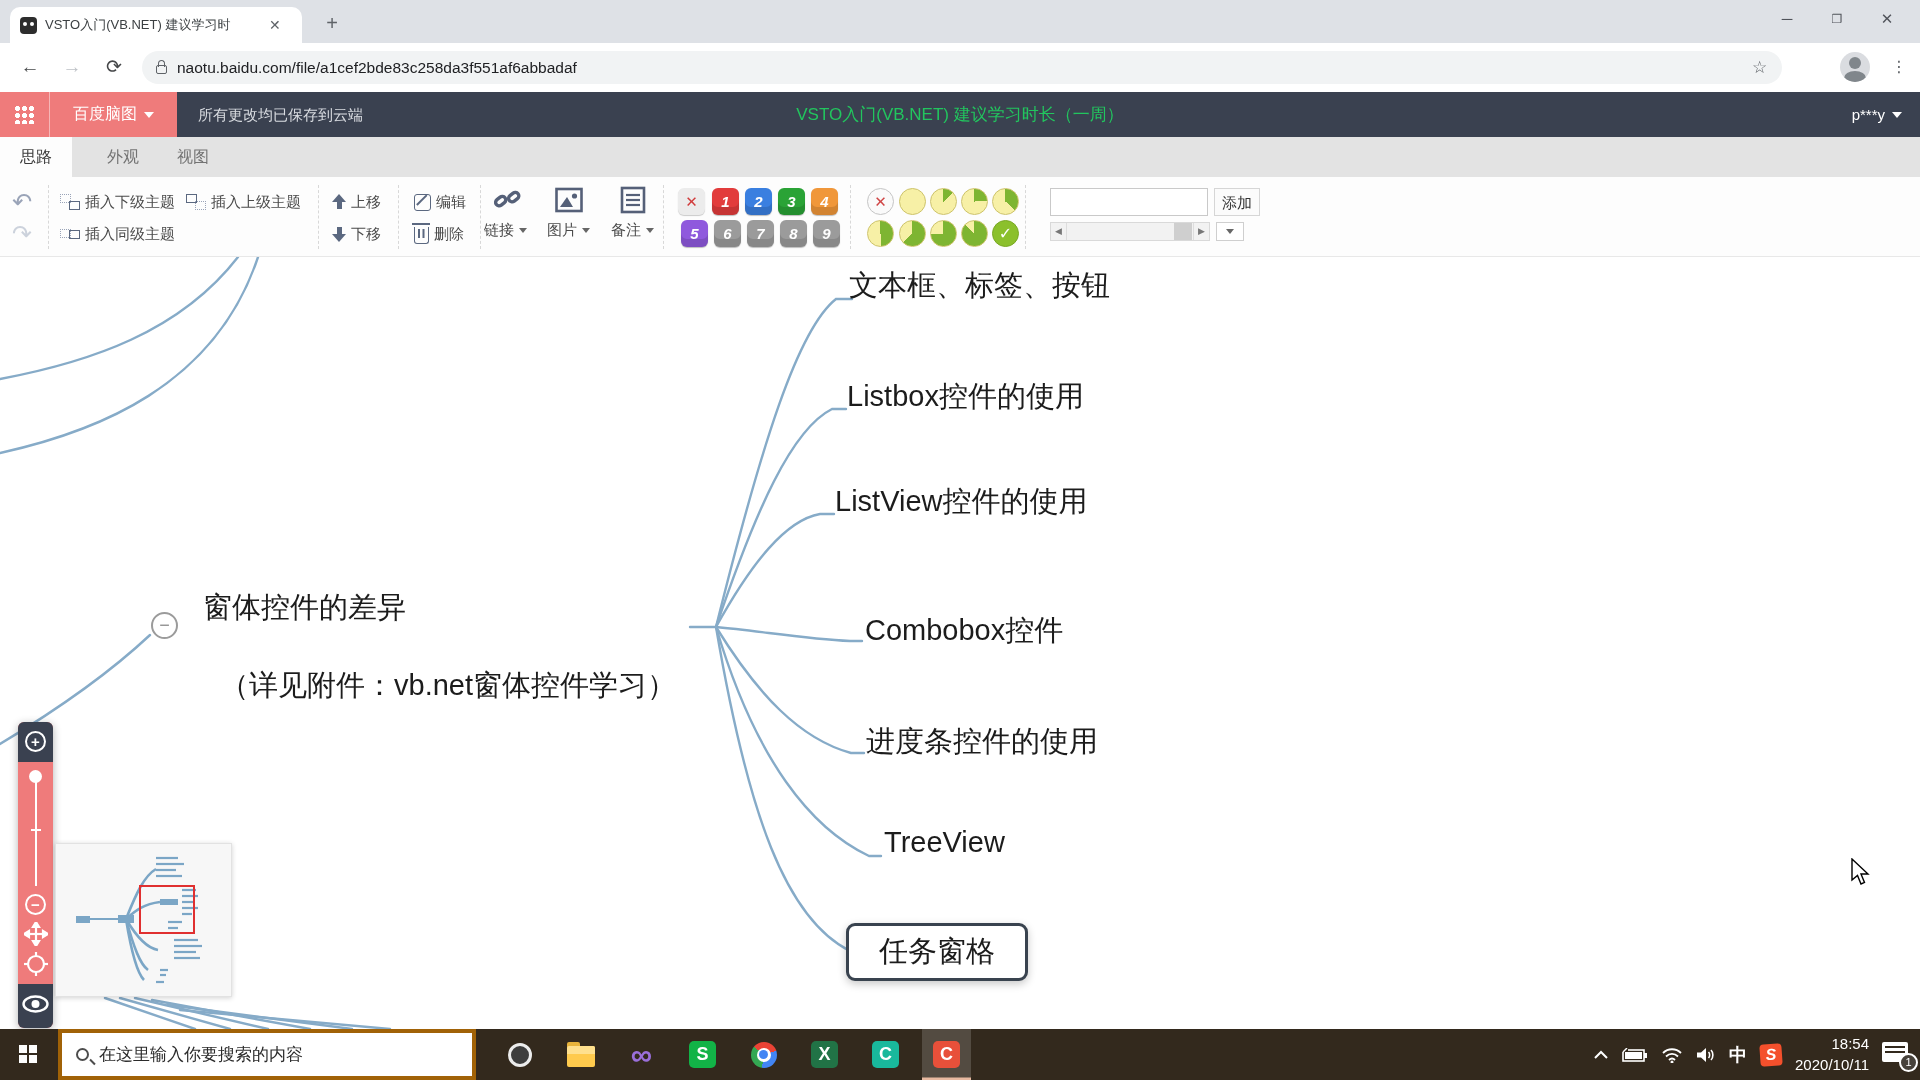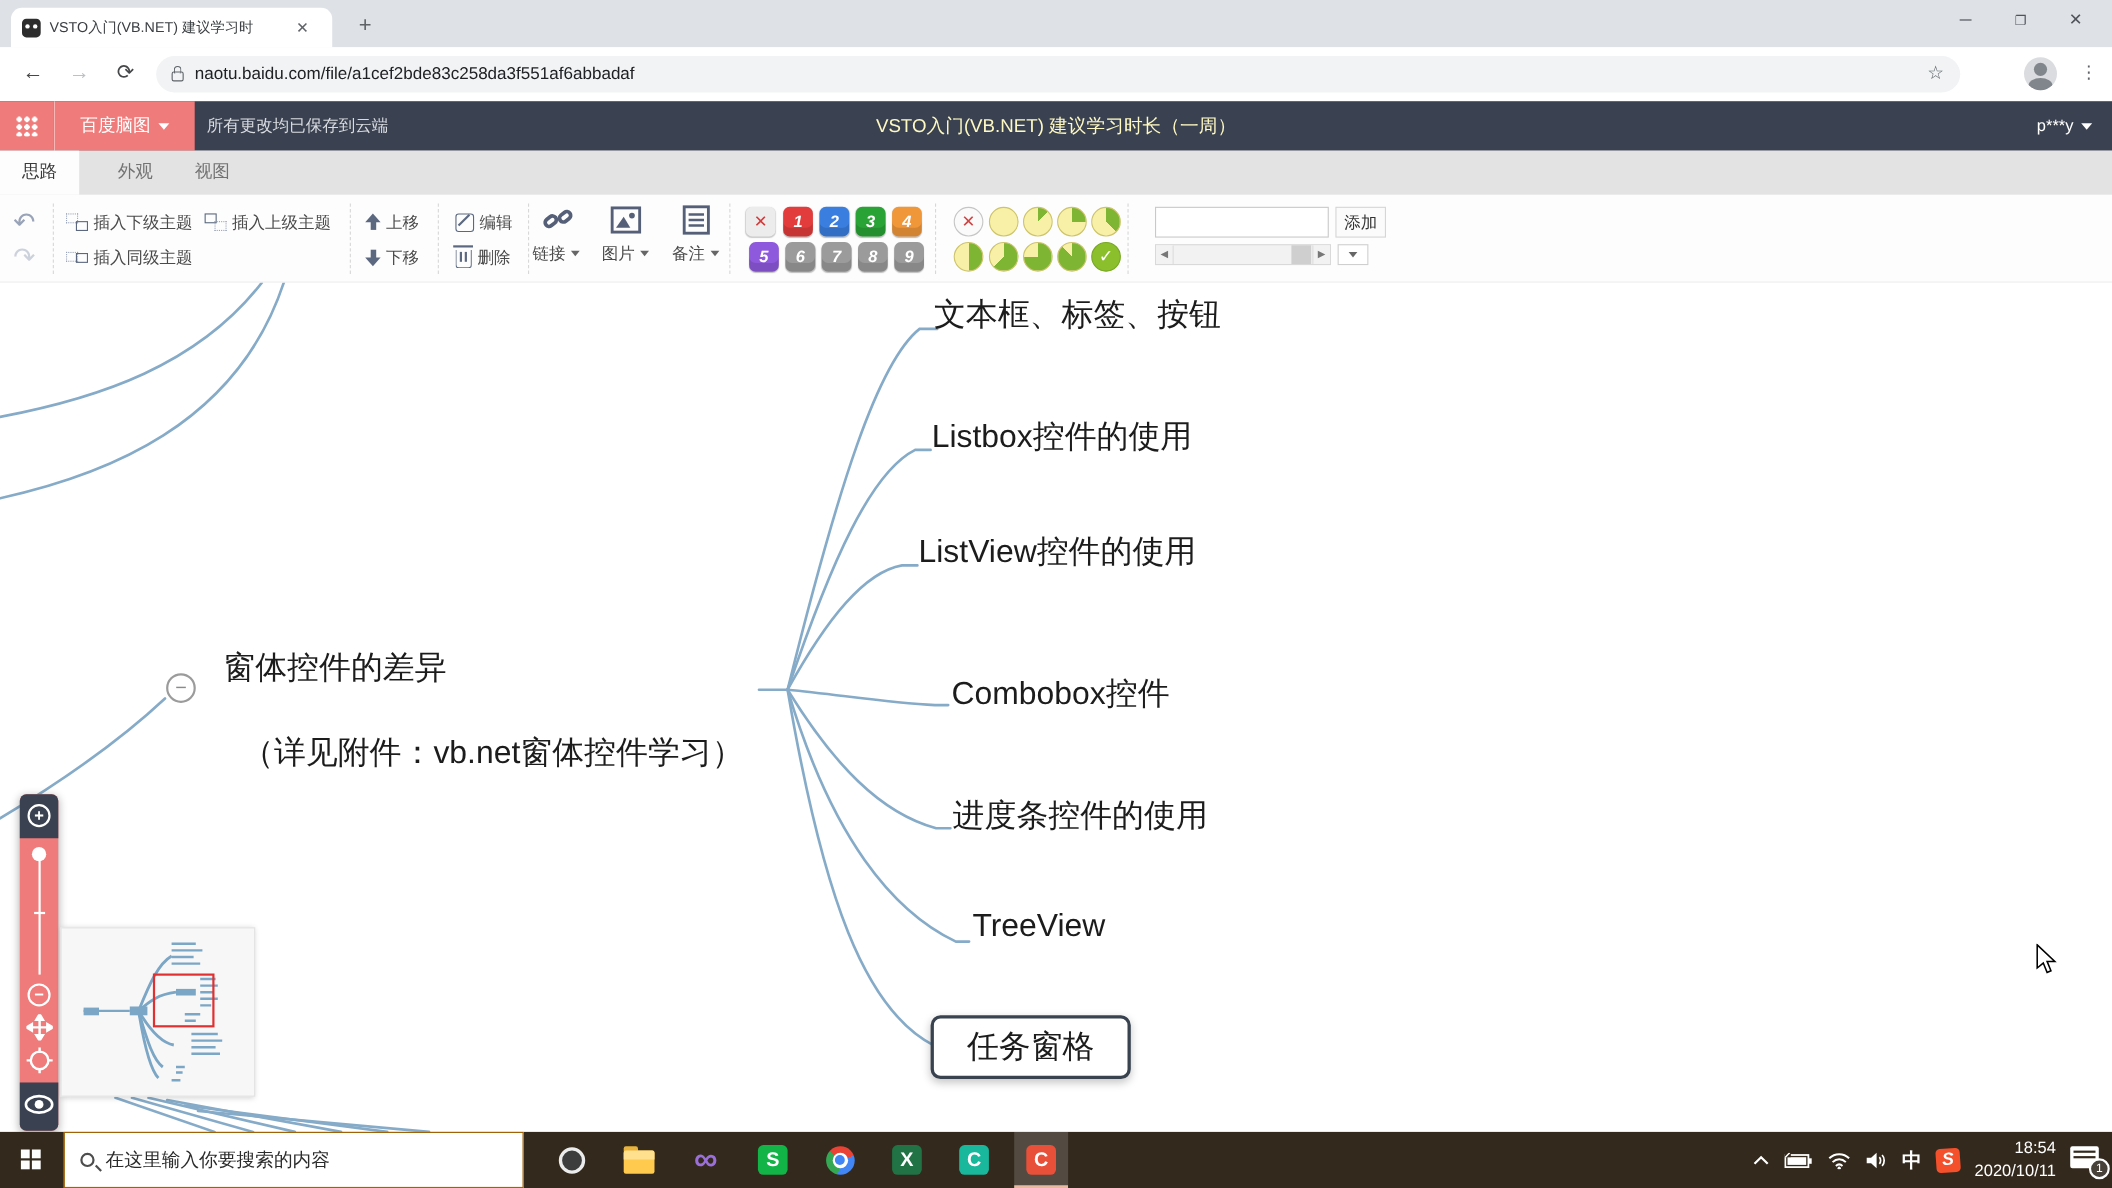--- a/index.html
+++ b/index.html
@@ -38,22 +38,22 @@
   #kebab { position:absolute; left:1886px; top:10px; width:26px; height:28px; color:#5f6368; font-size:16px; text-align:center; line-height:28px; letter-spacing:0; }
 
   
   #app-header { position:absolute; left:0; top:92px; width:1920px; height:45px; background:#3a4150; }
   #grid-btn { position:absolute; left:0; top:0; width:49px; height:45px; background:#ef7b7b; }
   #grid-btn .dots { position:absolute; left:14px; top:13px; width:21px; height:19px;
     background-image:radial-gradient(circle, #fff 2.4px, transparent 2.6px); background-size:7px 7px; }
   #brand-btn { position:absolute; left:49px; top:0; width:128px; height:45px; background:#ef7b7b;
     border-left:1px solid rgba(255,255,255,.45); color:#fff; font-size:16px; display:flex; align-items:center; justify-content:center; gap:7px; }
   .caret-down { width:0; height:0; border-left:5px solid transparent; border-right:5px solid transparent; border-top:6px solid #fff; display:inline-block; }
-  #save-status { position:absolute; left:188px; top:0; height:45px; line-height:45px; color:#d9dce1; font-size:15px; }
-  #doc-title { position:absolute; left:0; top:0; width:1920px; height:45px; line-height:45px; text-align:center; color:#fef9c3; font-size:17px; pointer-events:none; }
+  #save-status { position:absolute; left:198px; top:0; height:45px; line-height:45px; color:#d9dce1; font-size:15px; }
+  #doc-title { position:absolute; left:0; top:0; width:1920px; height:45px; line-height:45px; text-align:center; color:#22c55e; font-size:17px; pointer-events:none; }
   #user-menu { position:absolute; right:18px; top:0; height:45px; display:flex; align-items:center; gap:7px; color:#fff; font-size:15px; }
 
   
   #menu-tabs { position:absolute; left:0; top:137px; width:1920px; height:56px; background:#e3e3e3; }
   .mtab { position:absolute; top:0; height:40px; line-height:40px; text-align:center; font-size:16px; color:#737373; }
   .mtab.active { background:#fdfdfd; color:#3b3b3b; }
   #mtab-0 { left:0; width:72px; } #mtab-1 { left:92px; width:62px; } #mtab-2 { left:162px; width:62px; }
 
   
   #ribbon { position:absolute; left:0; top:177px; width:1920px; height:80px; background:#fdfdfd; border-bottom:1px solid #e8e8e8; }
@@ -132,21 +132,21 @@
 
   
   #minimap { position:absolute; left:55px; top:843px; width:177px; height:154px; background:#f7f7f7;
     border:1px solid #e2e2e2; box-shadow:0 1px 5px rgba(0,0,0,.18); }
 
   
   #taskbar { position:absolute; left:0; top:1029px; width:1920px; height:51px; background:#33291d; display:flex; align-items:center; }
   #start-btn { width:58px; height:51px; position:relative; }
   #start-btn .pane { position:absolute; background:#fdfdfd; width:8px; height:8px; }
   #tb-search { position:absolute; left:58px; top:0; width:418px; height:51px; background:#fff;
-    border:1px solid #a16207; display:flex; align-items:center; padding-left:14px; gap:10px; }
+    border:4px solid #a16207; display:flex; align-items:center; padding-left:14px; gap:10px; }
   .mag { width:13px; height:13px; border:2px solid #4d4d4d; border-radius:50%; position:relative; flex:0 0 auto; }
   .mag::after { content:""; position:absolute; left:11px; top:11px; width:7px; height:2px; background:#4d4d4d; transform:rotate(45deg); }
   #tb-search span { font-size:17px; color:#2b2b2b; }
   .app-slot { position:absolute; top:0; width:49px; height:51px; display:flex; align-items:center; justify-content:center; }
   .app-slot.active { background:rgba(255,255,255,.16); box-shadow:inset 0 -2.5px 0 #e8b9a0; }
   .sq-ic { width:27px; height:27px; border-radius:5px; color:#fff; font-weight:bold; font-size:18px; text-align:center; line-height:27px; }
   .ring-ic { width:24px; height:24px; border-radius:50%; border:3px solid #ececec; background:#3d3d3d; }
   .folder-ic { width:28px; height:21px; background:#ffca4d; border-radius:2px; position:relative; margin-top:4px; }
   .folder-ic::before { content:""; position:absolute; left:0; top:-4px; width:13px; height:5px; background:#e8b33c; border-radius:2px 2px 0 0; }
   .folder-ic::after { content:""; position:absolute; left:0; top:0; width:28px; height:8px; background:#ffe08e; border-radius:2px 2px 0 0; }

